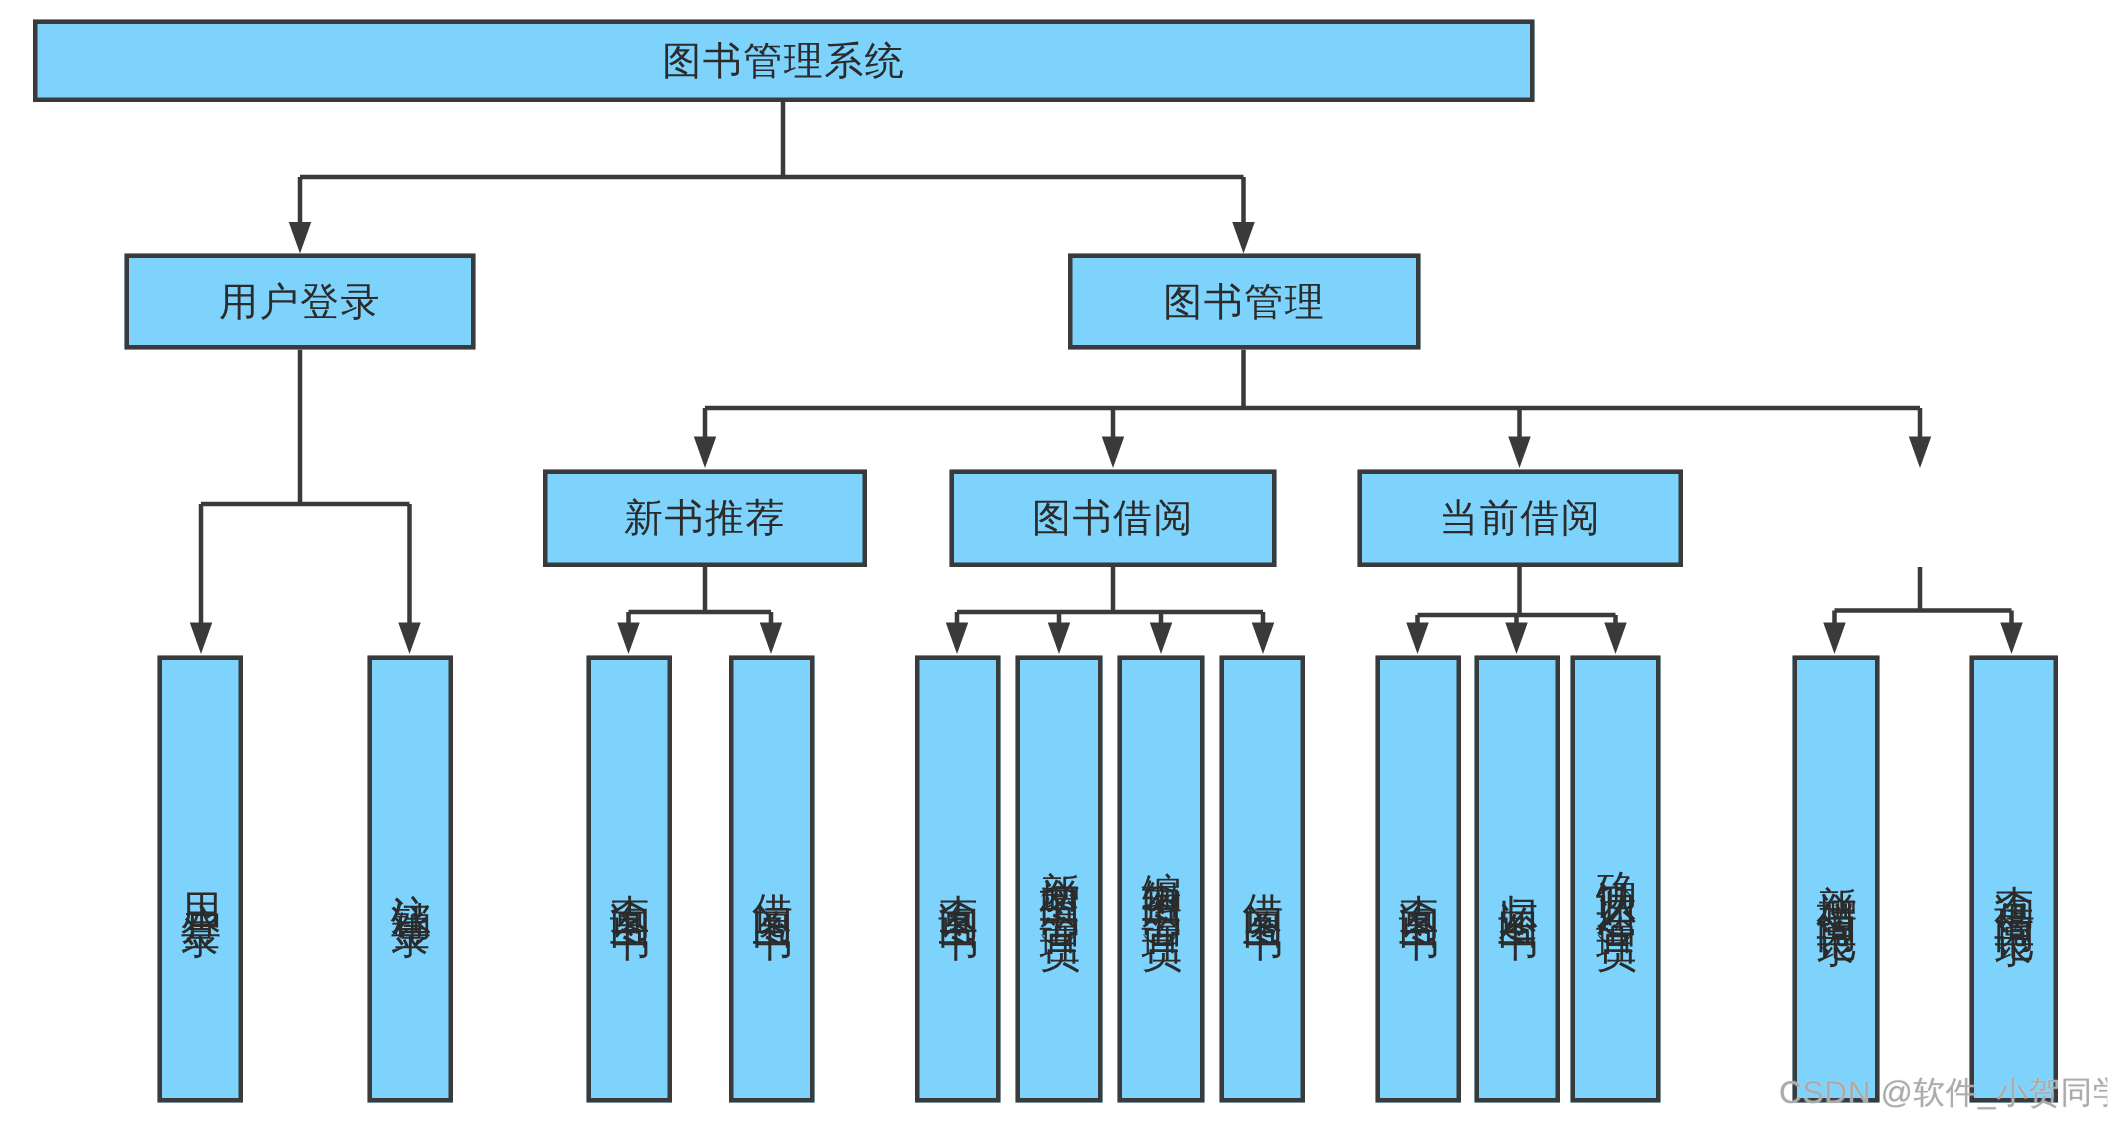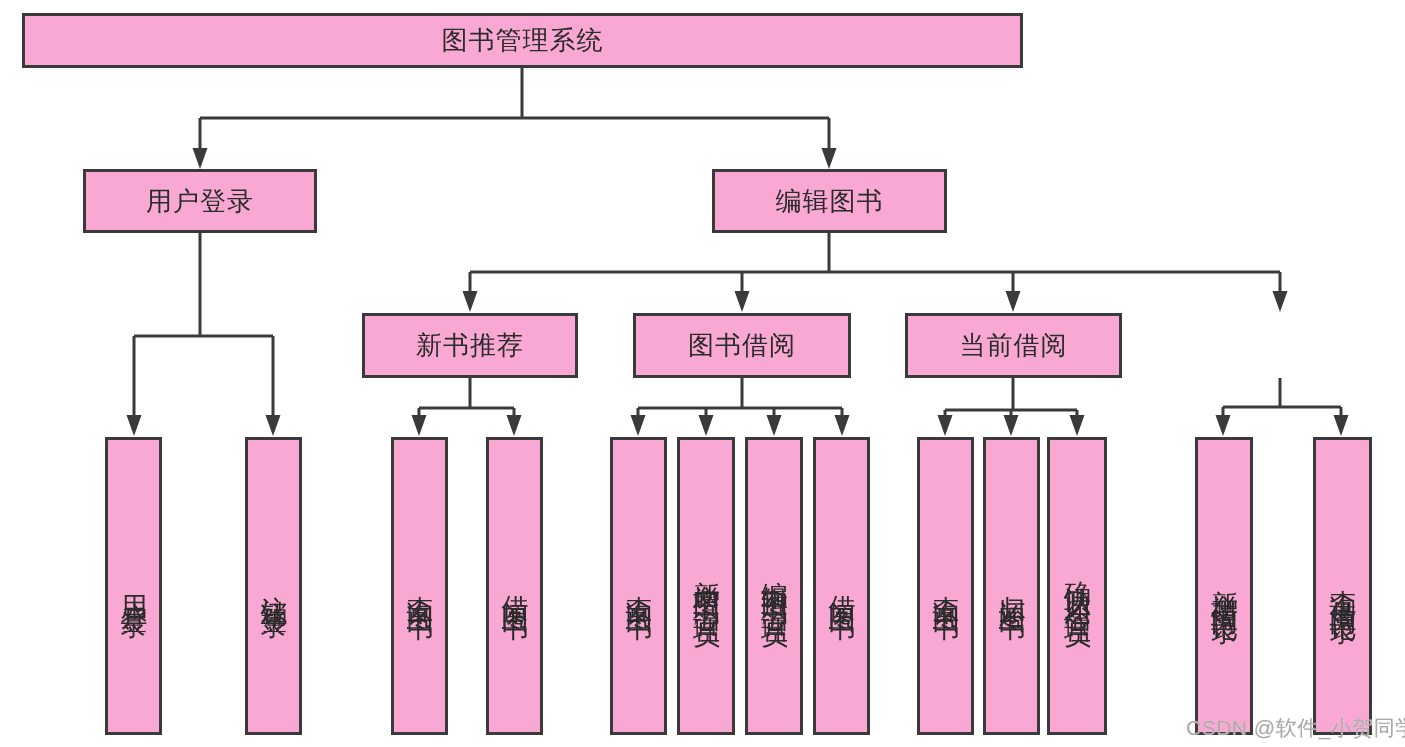--- a/index.html
+++ b/index.html
@@ -20,21 +20,21 @@
     left: 0;
     top: 0;
     width: 1405px;
     height: 747px;
     pointer-events: none;
   }
   .node {
     position: absolute;
     box-sizing: border-box;
     border: 3px solid #3a3a3a;
-    background: #f9a8d4;
+    background: #7dd3fc;
     display: flex;
     align-items: center;
     justify-content: center;
     color: #2b2b2b;
   }
   .hbox {
     font-size: 26px;
     letter-spacing: 1px;
     white-space: nowrap;
   }
@@ -126,21 +126,21 @@
   </svg>
 
   <div class="node hbox" style="left:22px; top:13px; width:1001px; height:55px;">
     <span>图书管理系统</span>
   </div>
 
   <div class="node hbox" style="left:83px; top:169px; width:234px; height:64px;">
     <span>用户登录</span>
   </div>
   <div class="node hbox" style="left:712px; top:169px; width:235px; height:64px;">
-    <span>编辑图书</span>
+    <span>图书管理</span>
   </div>
 
   <div class="node hbox" style="left:362px; top:313px; width:216px; height:65px;font-family:Liberation Serif, serif;">
     <span>新书推荐</span>
   </div>
   <div class="node hbox" style="left:633px; top:313px; width:218px; height:65px;">
     <span>图书借阅</span>
   </div>
   <div class="node hbox" style="left:905px; top:313px; width:217px; height:65px;">
     <span>当前借阅</span>

